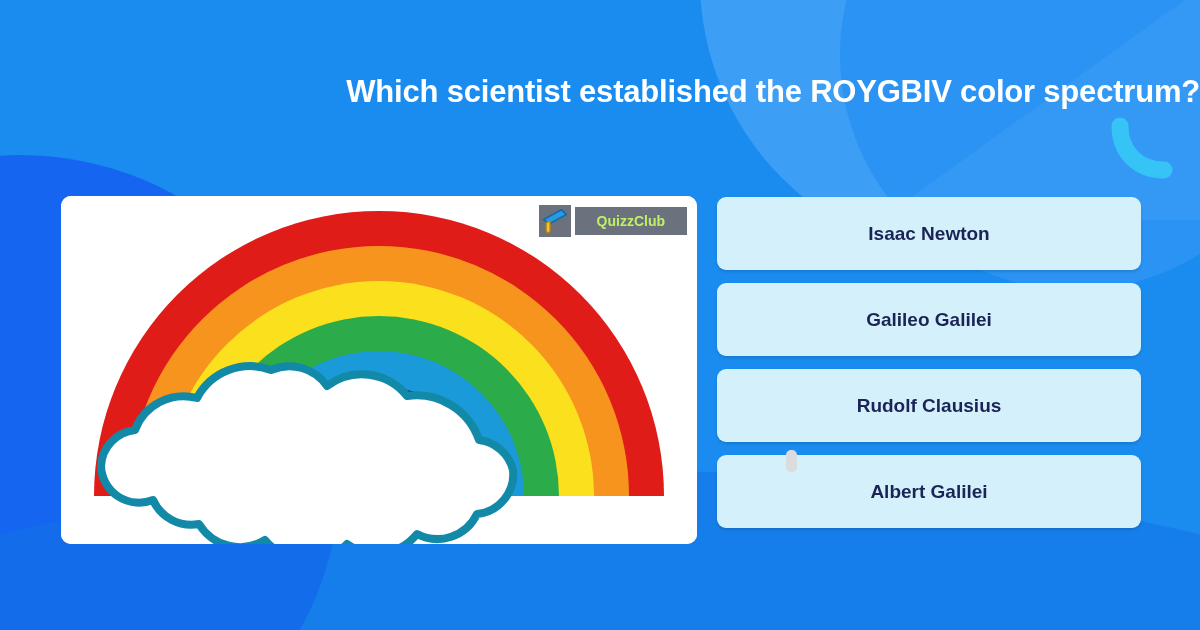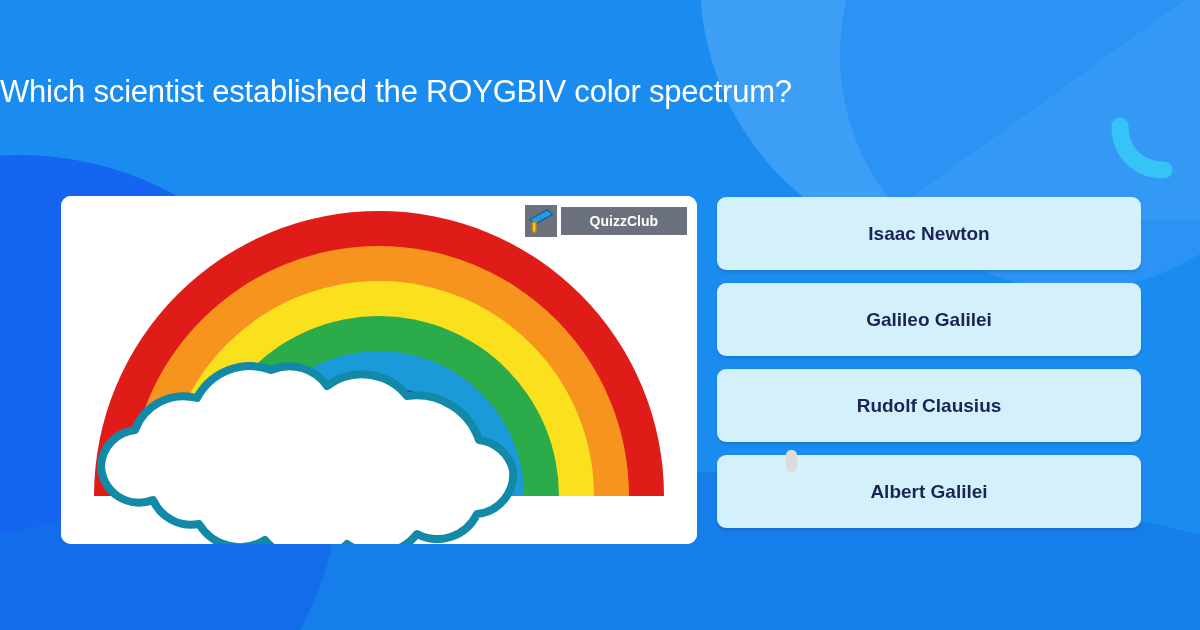--- a/index.html
+++ b/index.html
@@ -49,24 +49,24 @@
     background:#3d9ef5;
     clip-path:polygon(100% 0, 0 100%, 100% 100%);
     opacity:.55;
   }
   .bg-swoosh { position:absolute; right:22px; top:118px; }
 
   
   .question-title {
     position:absolute;
     top:74px; left:0; right:0;
-    text-align:left;
+    text-align:right;
     color:#ffffff;
     font-size:31px;
-    font-weight:normal;
+    font-weight:bold;
     letter-spacing:-.2px;
     z-index:5;
   }
 
   
   .image-card {
     position:absolute;
     left:61px; top:196px;
     width:636px; height:348px;
     background:#ffffff;
@@ -84,24 +84,24 @@
     z-index:3;
   }
   .wm-icon {
     width:32px; height:32px;
     background:#6b727d;
     display:flex; align-items:center; justify-content:center;
   }
   .wm-text {
     height:28px;
     background:#6b727d;
-    color:#ffffff;
+    color:#bef264;
     font-size:14px; font-weight:bold;
     display:flex; align-items:center;
-    padding:0 29px;
+    padding:0 22px;
   }
 
   
   .answers {
     position:absolute;
     left:717px; top:197px;
     width:424px;
     display:flex; flex-direction:column;
     gap:13px;
     z-index:5;

